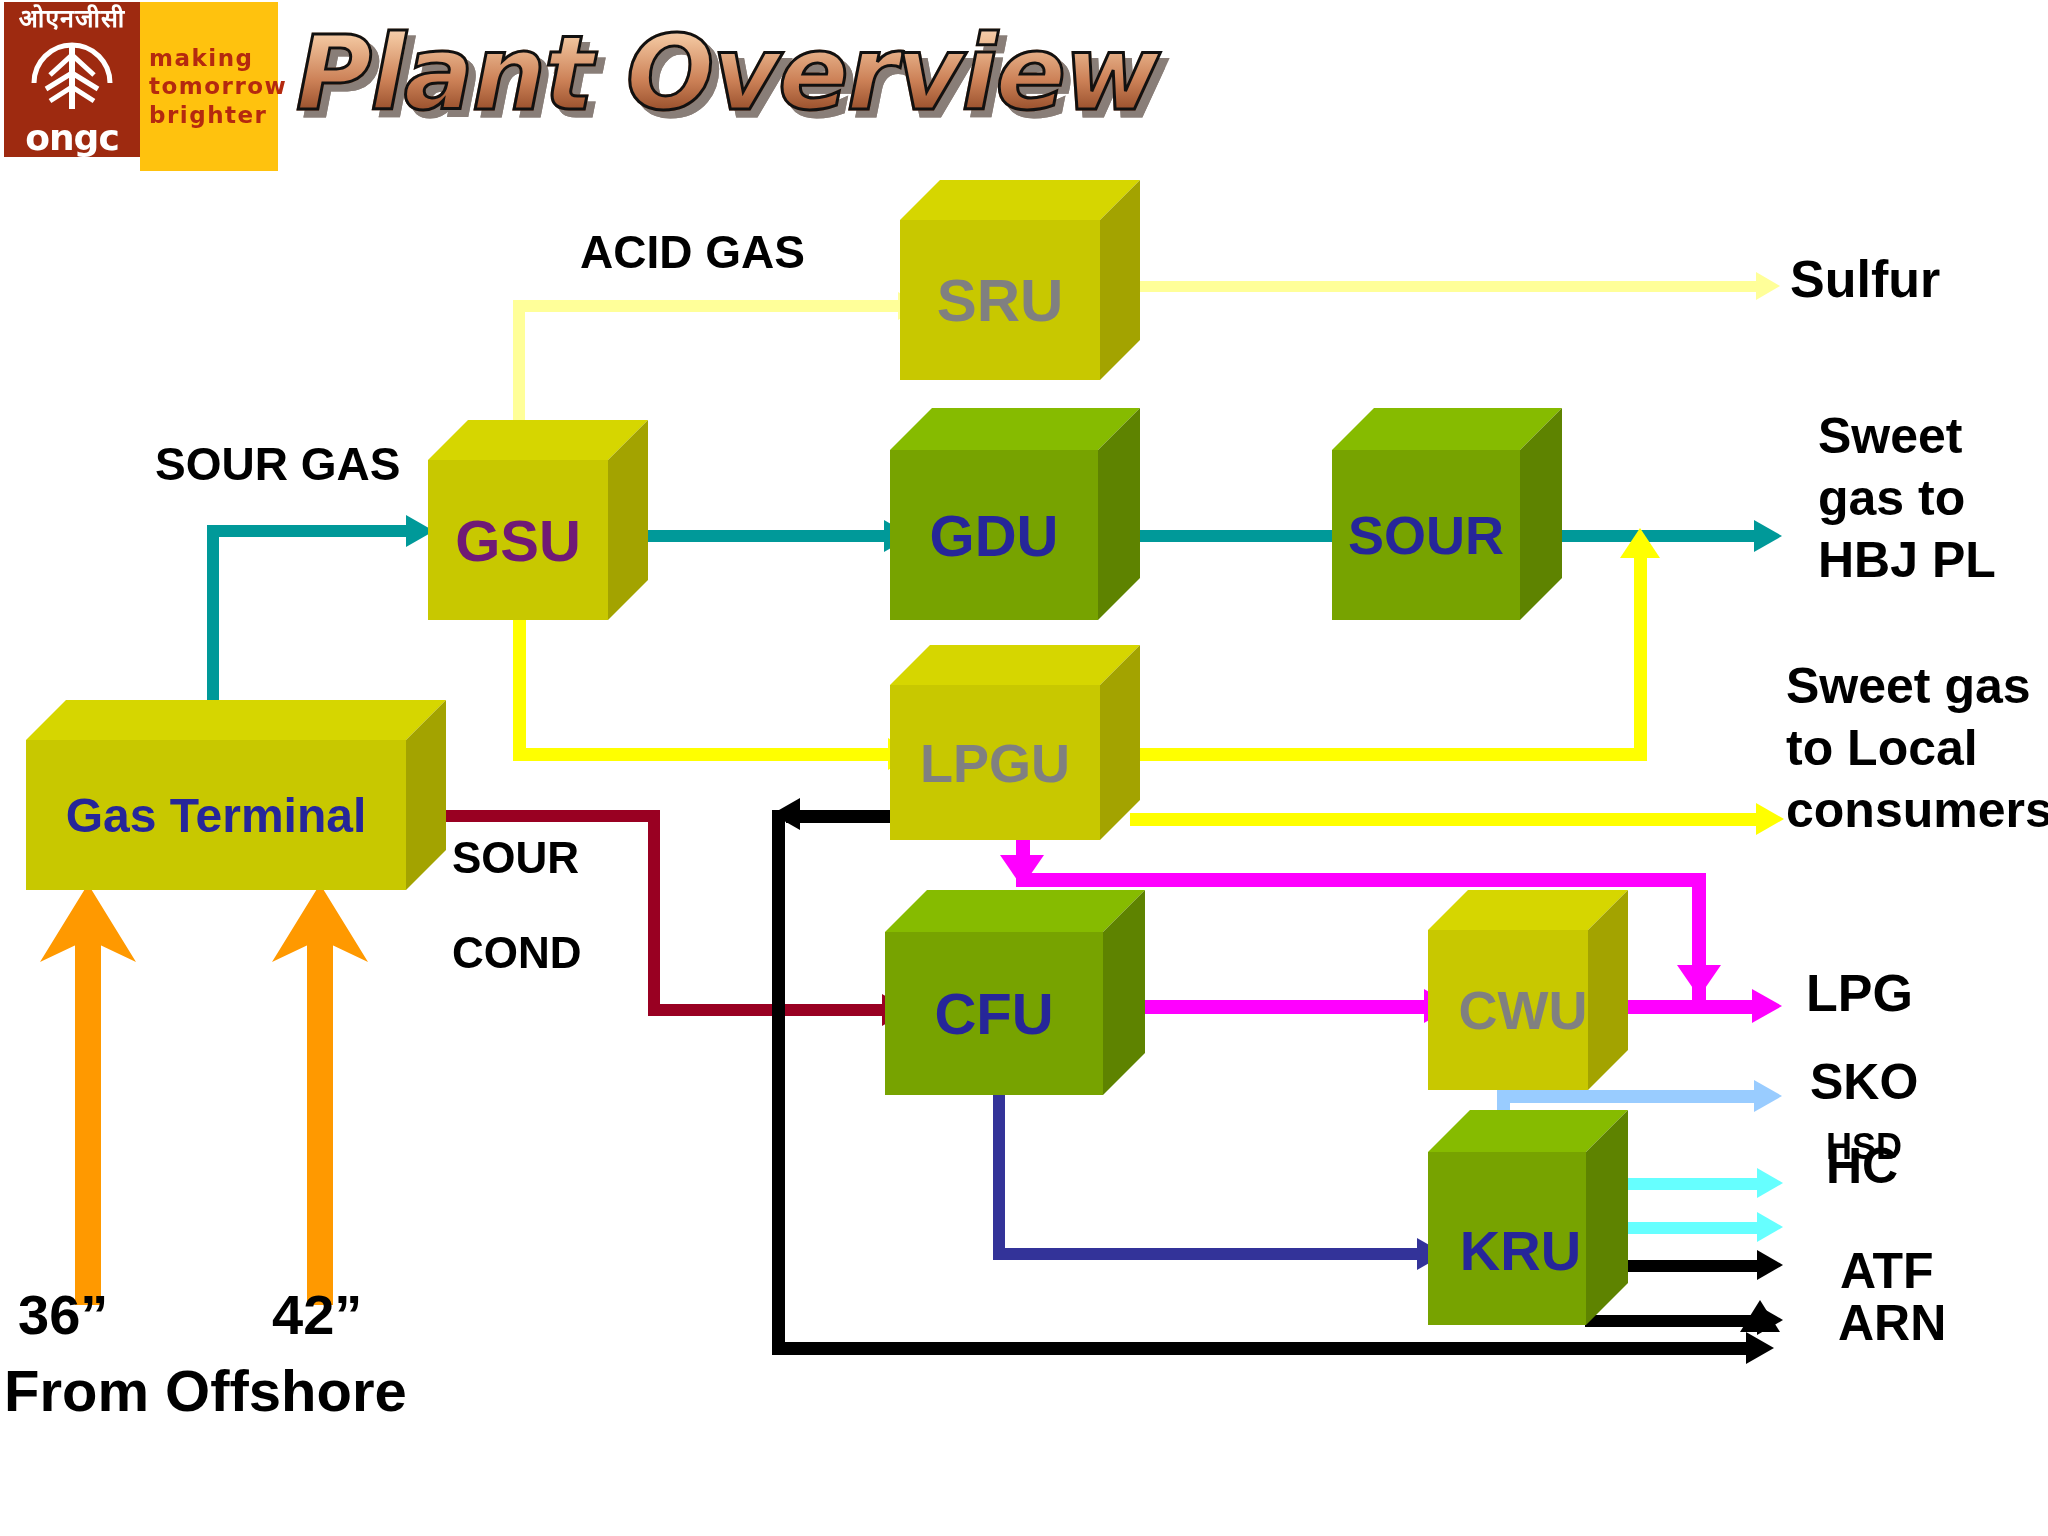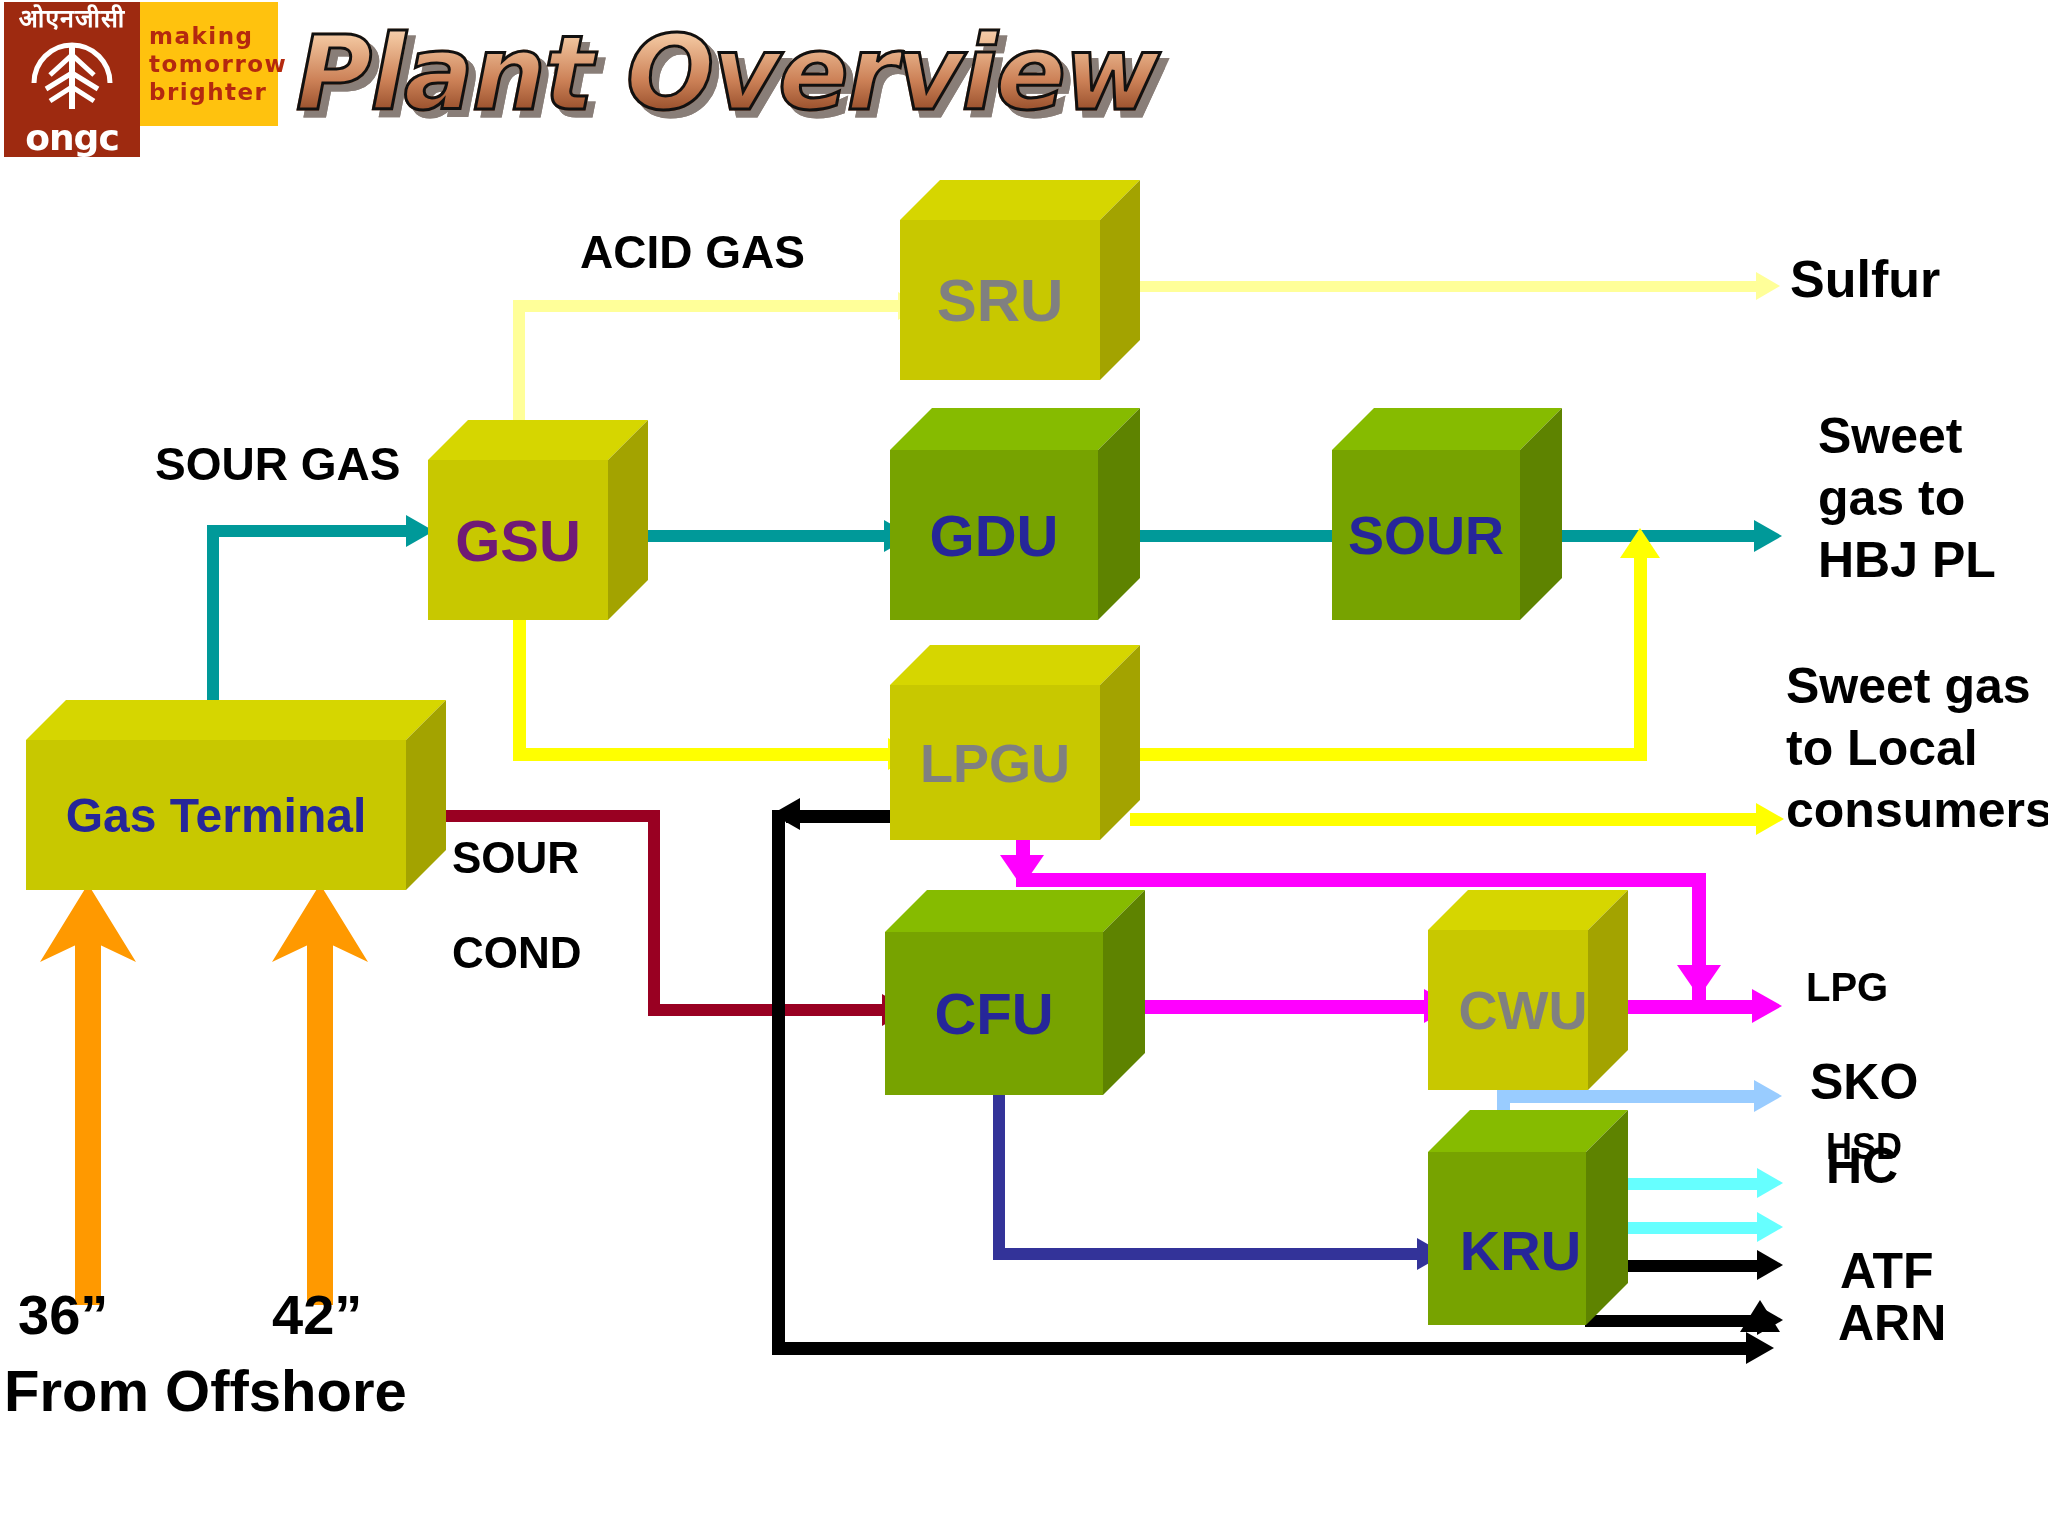--- a/index.html
+++ b/index.html
@@ -11,21 +11,21 @@
   
   #logo{position:absolute;left:4px;top:2px;width:274px;height:155px;display:flex;}
   #logo-left{width:136px;height:155px;background:#9E2A10;display:flex;flex-direction:column;
              align-items:center;justify-content:space-between;padding:4px 0 2px;box-sizing:border-box;}
   #logo-hindi{color:#fff;font-size:25px;font-weight:bold;letter-spacing:1px;line-height:1;
               font-family:"DejaVu Sans",sans-serif;}
   #logo-mark{flex:1;width:100%;position:relative;}
   #logo-mark svg{position:absolute;left:50%;top:50%;transform:translate(-50%,-50%);}
   #logo-ongc{color:#fff;font-size:36px;font-weight:bold;line-height:0.95;letter-spacing:-1px;
              font-family:"DejaVu Sans",sans-serif;}
-  #logo-right{width:138px;height:124px;background:#FFC20E;display:flex;flex-direction:column;
+  #logo-right{width:138px;height:169px;background:#FFC20E;display:flex;flex-direction:column;
               align-items:flex-start;justify-content:center;padding-left:9px;box-sizing:border-box;}
   #logo-right span{color:#B4290F;font-weight:bold;font-size:23px;line-height:1.22;letter-spacing:1.5px;
                    font-family:"DejaVu Sans",sans-serif;}
 
   #title{position:absolute;left:296px;top:12px;font-size:104px;font-weight:bold;font-style:italic;
          font-family:"DejaVu Sans",sans-serif;letter-spacing:-2px;
          background:linear-gradient(180deg,#FBE3CE 0%,#F0C29B 22%,#CC8157 56%,#8A4220 88%,#6B2E14 100%);
          -webkit-background-clip:text;background-clip:text;color:transparent;
          -webkit-text-stroke:3px #111;paint-order:stroke fill;
          filter:drop-shadow(7px 7px 0px rgba(40,20,10,.55));white-space:nowrap;}
@@ -265,20 +265,20 @@
   <div class="txt" style="left:1790px;top:252px;font-size:52px;">Sulfur</div>
 
   <div class="txt" style="left:1818px;top:410px;font-size:50px;">Sweet</div>
   <div class="txt" style="left:1818px;top:472px;font-size:50px;">gas to</div>
   <div class="txt" style="left:1818px;top:534px;font-size:50px;">HBJ PL</div>
 
   <div class="txt" style="left:1786px;top:660px;font-size:50px;">Sweet gas</div>
   <div class="txt" style="left:1786px;top:722px;font-size:50px;">to Local</div>
   <div class="txt" style="left:1786px;top:784px;font-size:50px;">consumers</div>
 
-  <div class="txt" style="left:1806px;top:966px;font-size:40px;">LPG</div>
+  <div class="txt" style="left:1806px;top:966px;font-size:52px;">LPG</div>
   <div class="txt" style="left:1810px;top:1056px;font-size:50px;">SKO</div>
   <div class="txt" style="left:1826px;top:1140px;font-size:50px;">HC</div>
   <div class="txt" style="left:1826px;top:1128px;font-size:36px;">HSD</div>
   <div class="txt" style="left:1840px;top:1245px;font-size:50px;">ATF</div>
   <div class="txt" style="left:1838px;top:1297px;font-size:50px;">ARN</div>
 
 </div>
 
 </body></html>

